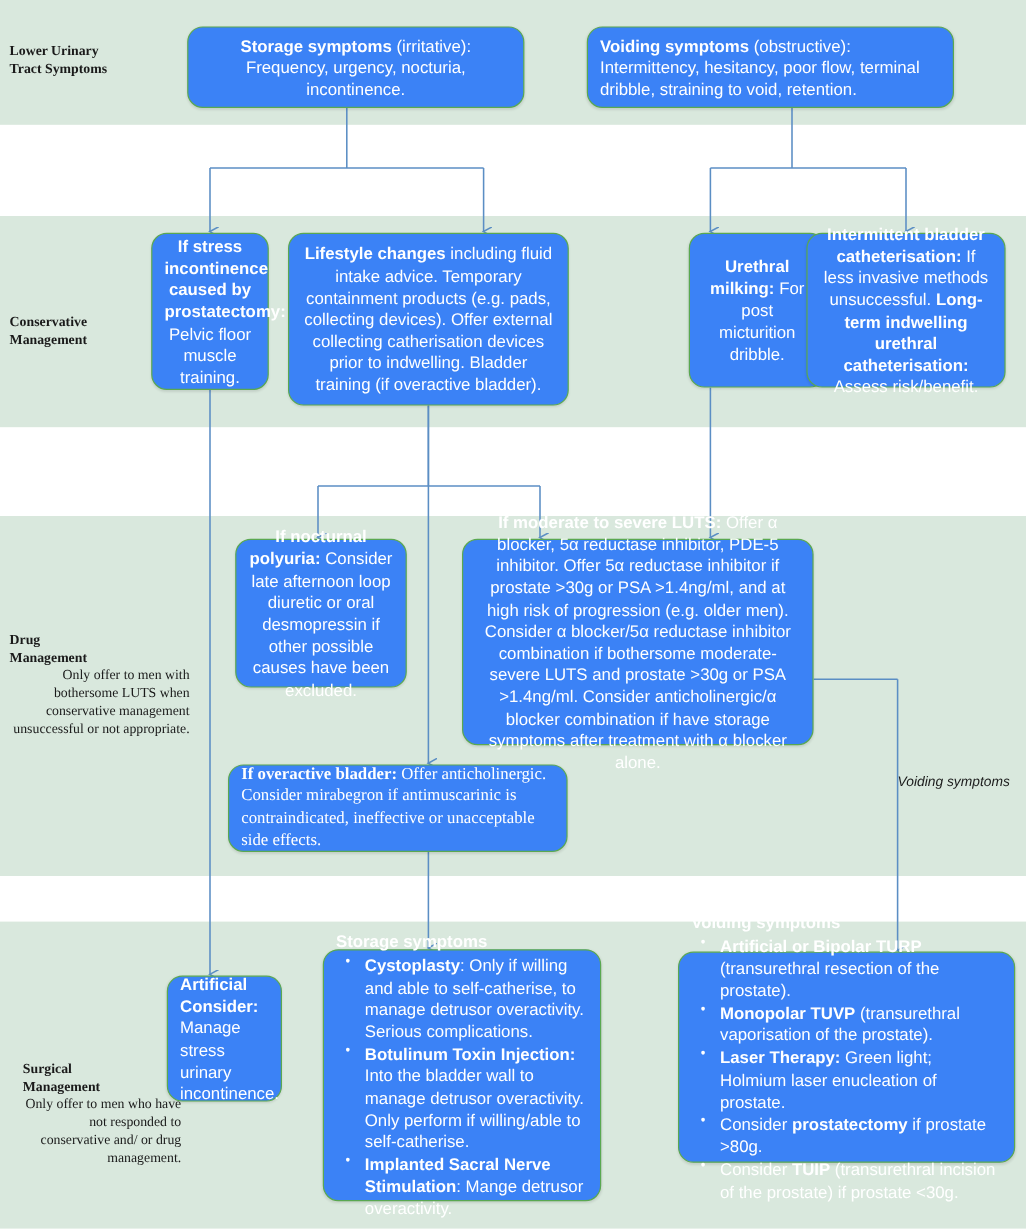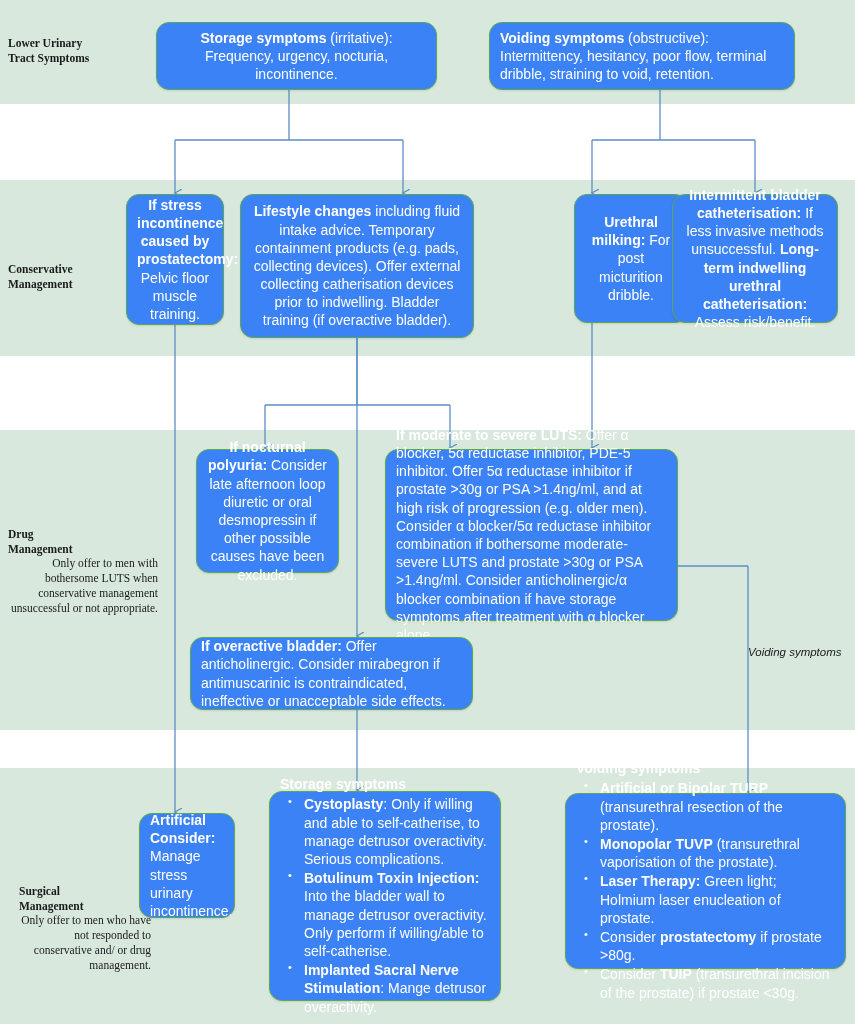--- a/index.html
+++ b/index.html
@@ -185,27 +185,27 @@
       <b>Intermittent bladder catheterisation:</b><span> If less invasive methods unsuccessful. </span><b>Long-term indwelling urethral catheterisation:</b><span> Assess risk/benefit.</span>
     </div>
   </div>
 
   <div class="node center" style="left:196px; top:449px; width:143px; height:124px;">
     <div>
       <b>If nocturnal polyuria:</b><span> Consider late afternoon loop diuretic or oral desmopressin if other possible causes have been excluded.</span>
     </div>
   </div>
 
-  <div class="node left" style="left:385px; top:449px; width:293px; height:172px;">
+  <div class="node left" style="left:385px; top:449px; width:293px; height:172px;text-align:center;">
     <div>
       <b>If moderate to severe LUTS:</b><span> Offer α blocker, 5α reductase inhibitor, PDE-5 inhibitor. Offer 5α reductase inhibitor if prostate &gt;30g or PSA &gt;1.4ng/ml, and at high risk of progression (e.g. older men). Consider α blocker/5α reductase inhibitor combination if bothersome moderate-severe LUTS and prostate &gt;30g or PSA &gt;1.4ng/ml. Consider anticholinergic/α blocker  combination if have storage symptoms after treatment with α blocker alone.</span>
     </div>
   </div>
 
-  <div class="node left" style="left:190px; top:637px; width:283px; height:73px;">
+  <div class="node left" style="left:190px; top:637px; width:283px; height:73px;font-family:Liberation Serif, serif;">
     <div>
       <b>If overactive bladder:</b><span> Offer anticholinergic. Consider mirabegron if antimuscarinic is contraindicated,  ineffective or unacceptable side effects.</span>
     </div>
   </div>
 
   <div class="annot" style="left:748px; top:646px; width:110px;">Voiding symptoms</div>
 
   <div class="node left" style="left:139px; top:813px; width:96px; height:105px;">
     <div>
       <b>Artificial Consider:</b><span> Manage stress urinary incontinence.</span>

